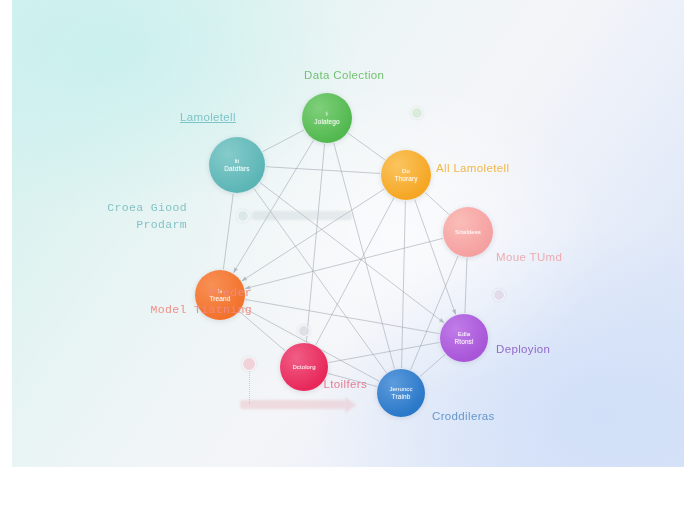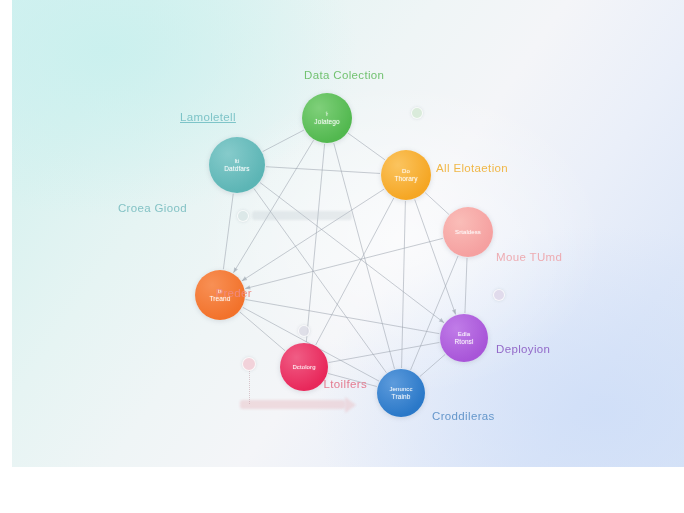--- a/index.html
+++ b/index.html
@@ -103,20 +103,21 @@
     white-space: nowrap;
     filter: blur(0.45px);
     opacity: 0.95;
   }
   .label.two-line {
     line-height: 1.45;
     white-space: normal;
   }
   .label-line {
     display: block;
+    font-family: Liberation Mono, monospace;
   }
   .label.ta-right { text-align: right; }
   
   .bar {
     position: absolute;
     border-radius: 3px;
   }
   .arrow-head {
     position: absolute;
     width: 0;
@@ -213,26 +214,28 @@
         <span class="node-text">Dctolorg</span>
       </div>
       <div class="node" style="left: 365px; top: 369px; width: 48px; height: 48px; background: radial-gradient(circle at 34% 30%, rgb(93, 155, 220) 0%, rgb(42, 120, 200) 72%); box-shadow: rgba(110, 120, 135, 0.22) 0px 1px 5px;">
         <span class="node-text">Jenuncc</span>
         <span class="node-text l2">Trainb</span>
       </div>
     </div>
   <div id="label-layer">
       <div class="label" style="left: 292px; top: 69px; color: rgb(108, 191, 106);">Data Colection</div>
       <div class="label" style="left: 168px; top: 111px; color: rgb(121, 194, 198); text-decoration: underline;">Lamoletell</div>
-      <div class="label" style="left: 424px; top: 162px; color: rgb(240, 180, 63);">All Elotaetion</div>
+      <div class="label" style="left: 424px; top: 162px; color: rgb(240, 180, 63);">All Lamoletell</div>
       <div class="label" style="left: 484px; top: 251px; color: rgb(238, 168, 174);">Moue TUmd</div>
       <div class="label two-line ta-right" style="left: 60px; top: 285px; color: rgb(240, 138, 128); width: 180px;">
         <span class="label-line">Preder</span>
+        <span class="label-line">Model Tiatning</span>
       </div>
       <div class="label" style="left: 484px; top: 343px; color: rgb(143, 99, 199);">Deployion</div>
       <div class="label ta-right" style="left: 175px; top: 378px; color: rgb(228, 118, 140); width: 180px;">Ltoilfers</div>
       <div class="label" style="left: 420px; top: 410px; color: rgb(95, 147, 201);">Croddileras</div>
       <div class="label two-line ta-right" style="left: 40px; top: 200px; width: 135px; color: rgb(127, 192, 195);">
         <span class="label-line">Croea Giood</span>
+        <span class="label-line">Prodarm</span>
       </div>
     </div>
 
 </div>
 
 </body></html>

